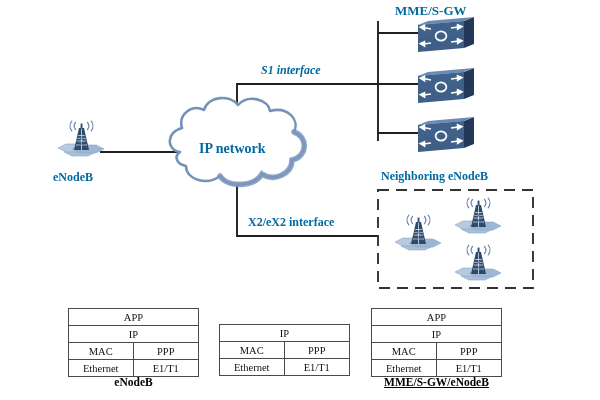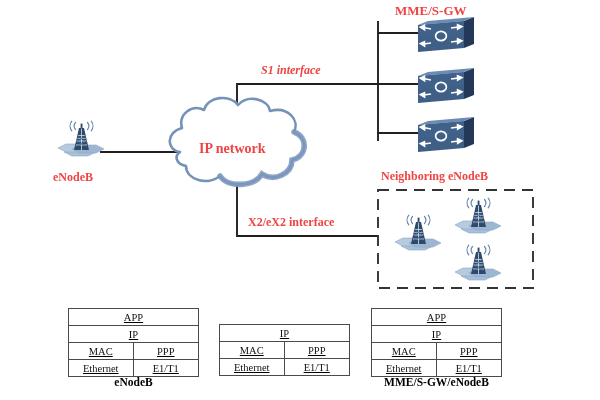--- a/index.html
+++ b/index.html
@@ -12,38 +12,37 @@
     width: 600px;
     height: 400px;
     background: #ffffff;
     overflow: hidden;
     font-family: "Liberation Serif", "DejaVu Serif", serif;
   }
   .lbl {
     position: absolute;
     font-family: "Liberation Serif", "DejaVu Serif", serif;
     font-weight: bold;
-    color: #ef4444;
+    color: #0369a1;
     white-space: nowrap;
     line-height: 1;
   }
   #svg-layer {
     position: absolute;
     left: 0;
     top: 0;
     width: 600px;
     height: 400px;
   }
   
   .stack {
     position: absolute;
     border: 1.4px solid #4a4a4a;
     background: #ffffff;
     box-sizing: border-box;
-    text-decoration: underline;
   }
   .stack .row {
     display: flex;
     border-bottom: 1.4px solid #4a4a4a;
     height: 16px;
   }
   .stack .row:last-child { border-bottom: none; }
   .stack .cell {
     flex: 1 1 50%;
     display: flex;
@@ -236,15 +235,15 @@
       </div>
       <div class="row">
         <div class="cell split-left">MAC</div>
         <div class="cell">PPP</div>
       </div>
       <div class="row">
         <div class="cell split-left">Ethernet</div>
         <div class="cell">E1/T1</div>
       </div>
     </div>
-  <div class="stack-cap" style="left:356px; top:376px; width:161px;">MME/S-GW/eNodeB</div>
+  <div class="stack-cap" style="left:356px; top:376px; width:161px;text-decoration:underline;">MME/S-GW/eNodeB</div>
 
 </div>
 
 </body></html>

